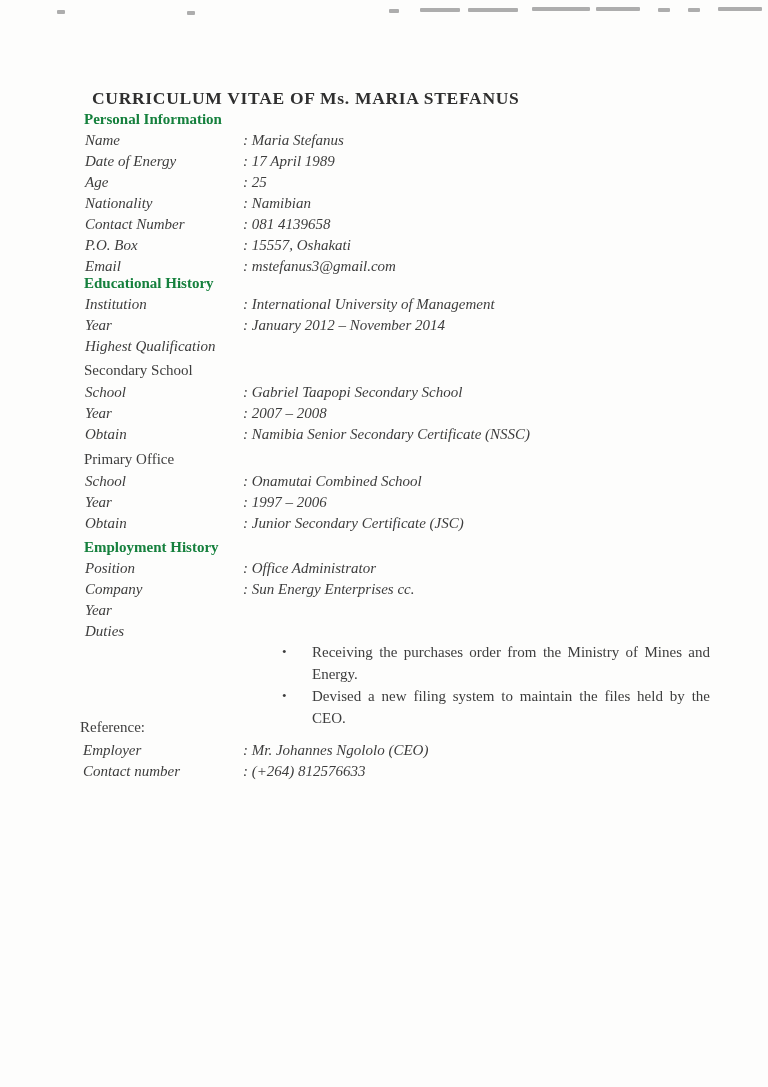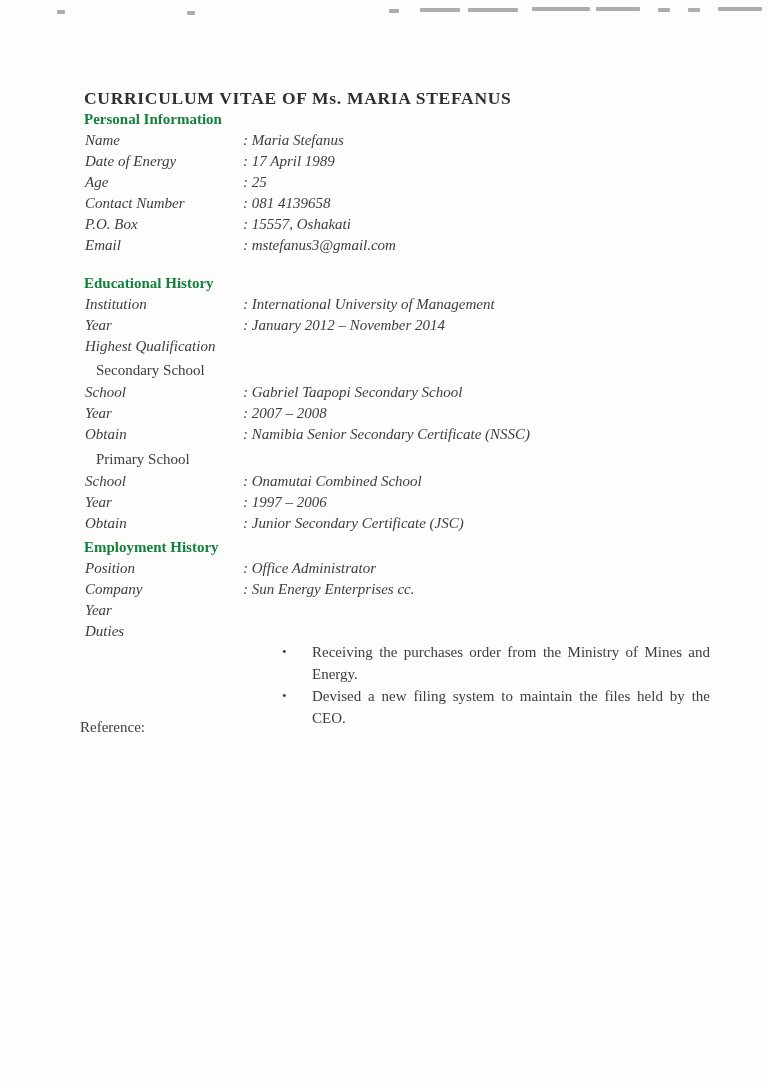--- a/index.html
+++ b/index.html
@@ -11,38 +11,38 @@
     overflow: hidden;
     font-family: "Liberation Serif", "DejaVu Serif", serif;
     color: #3d3d3d;
   }
   
   .artifacts { position: absolute; top: 0; left: 0; width: 768px; height: 20px; }
   .dash { position: absolute; background: #9f9f9f; height: 4px; border-radius: 1px; opacity: 0.85; }
 
   .doc-title {
     position: absolute;
-    left: 84px; top: 88px;
+    left: 92px; top: 88px;
     font-size: 17.5px;
     font-weight: bold;
     letter-spacing: 0.7px;
     color: #2f2f2f;
     white-space: nowrap;
   }
   .section-heading {
     position: absolute;
     left: 84px;
     font-size: 15px;
     font-weight: bold;
     color: #15803d;
     white-space: nowrap;
   }
   .sub-heading {
     position: absolute;
-    left: 96px;
+    left: 84px;
     font-size: 15px;
     font-weight: normal;
     color: #3d3d3d;
     white-space: nowrap;
   }
   .rows { position: absolute; left: 85px; width: 630px; }
   .row { display: flex; height: 21px; line-height: 21px; font-size: 15px; font-style: italic; }
   .row .lbl { width: 158px; flex: none; white-space: nowrap; }
   .row .val { white-space: nowrap; }
 
@@ -79,20 +79,24 @@
     </div>
     <div class="row">
       <span class="lbl">Date of Energy</span>
       <span class="val">: 17 April 1989</span>
     </div>
     <div class="row">
       <span class="lbl">Age</span>
       <span class="val">: 25</span>
     </div>
     <div class="row">
+      <span class="lbl">Nationality</span>
+      <span class="val">: Namibian</span>
+    </div>
+    <div class="row">
       <span class="lbl">Contact Number</span>
       <span class="val">: 081 4139658</span>
     </div>
     <div class="row">
       <span class="lbl">P.O. Box</span>
       <span class="val">: 15557, Oshakati</span>
     </div>
     <div class="row">
       <span class="lbl">Email</span>
       <span class="val">: mstefanus3@gmail.com</span>
@@ -123,21 +127,21 @@
     <div class="row">
       <span class="lbl">Year</span>
       <span class="val">: 2007 – 2008</span>
     </div>
     <div class="row">
       <span class="lbl">Obtain</span>
       <span class="val">: Namibia Senior Secondary Certificate (NSSC)</span>
     </div>
   </div>
 
-  <div class="sub-heading" style="top:451px">Primary School</div>
+  <div class="sub-heading" style="top:451px">Primary Office</div>
   <div class="rows" style="top:471px">
     <div class="row">
       <span class="lbl">School</span>
       <span class="val">: Onamutai Combined School</span>
     </div>
     <div class="row">
       <span class="lbl">Year</span>
       <span class="val">: 1997 – 2006</span>
     </div>
     <div class="row">
@@ -169,14 +173,24 @@
       <span class="dot">•</span>
       <span class="btxt">Receiving the purchases order from the Ministry of Mines and Energy.</span>
     </div>
     <div class="bullet-item">
       <span class="dot">•</span>
       <span class="btxt">Devised a new filing system to maintain the files held by the CEO.</span>
     </div>
   </div>
 
   <div class="sub-heading" style="top:719px; left:80px">Reference:</div>
+  <div class="rows" style="top:740px; left:83px">
+    <div class="row">
+      <span class="lbl" style="width:160px">Employer</span>
+      <span class="val">: Mr. Johannes Ngololo (CEO)</span>
+    </div>
+    <div class="row">
+      <span class="lbl" style="width:160px">Contact number</span>
+      <span class="val">: (+264) 812576633</span>
+    </div>
+  </div>
 
 </div>
 
 </body></html>

